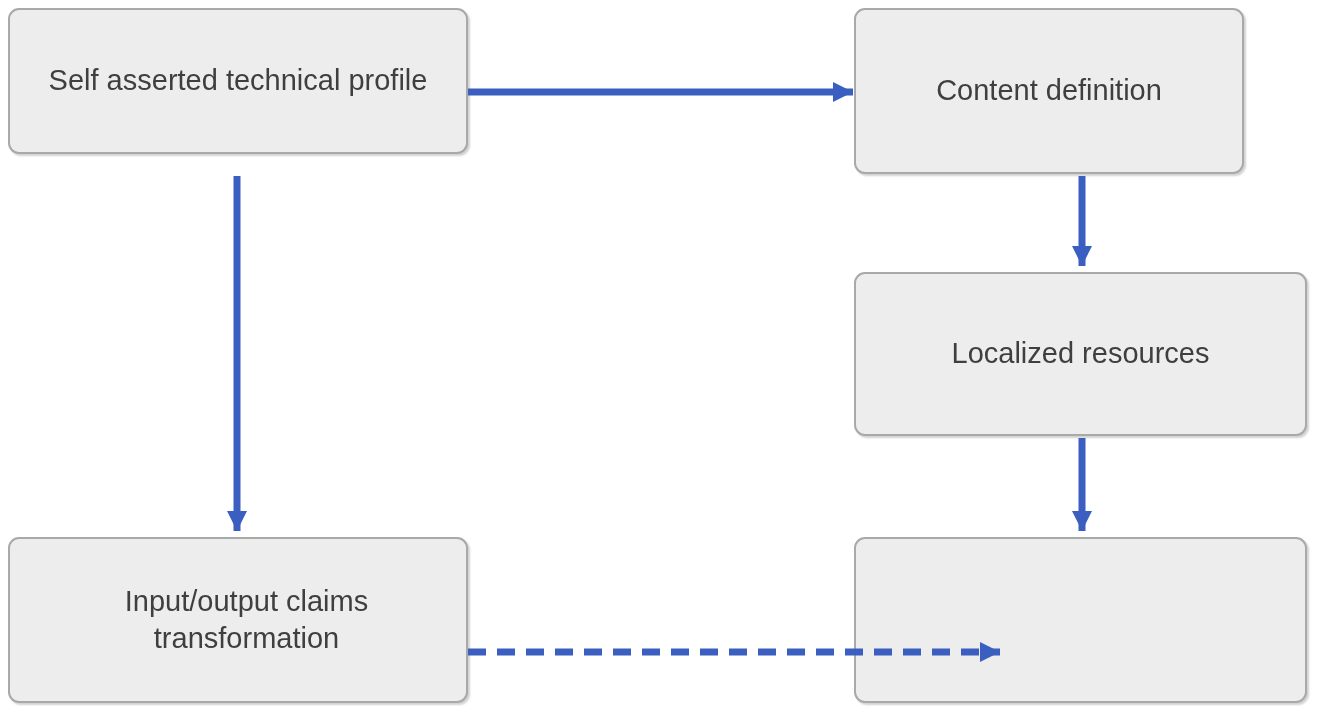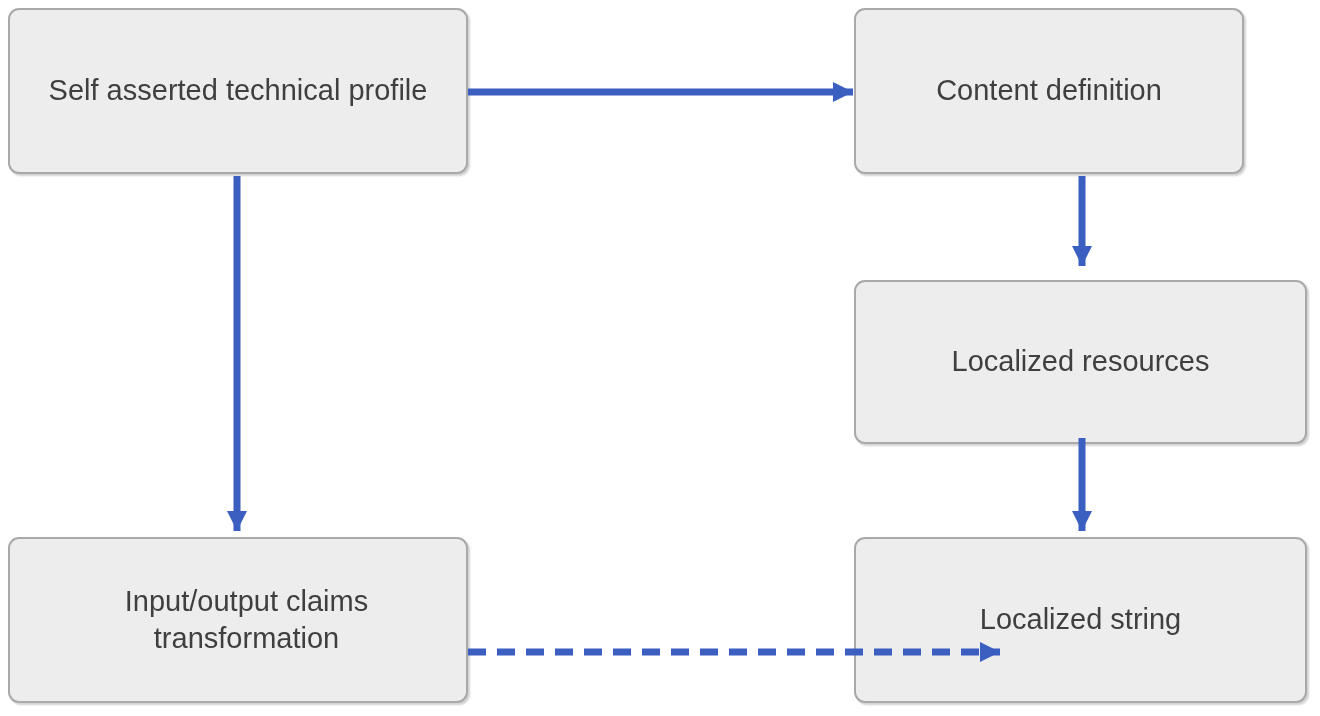--- a/index.html
+++ b/index.html
@@ -33,23 +33,23 @@
   }
   .node .label {
     display: block;
     max-width: 408px;
   }
   .node .emphasis {
     display: block;
     font-weight: 700;
   }
   
-  #node-satp   { left: 8px;   top: 8px;   width: 460px; height: 166px; }
+  #node-satp   { left: 8px;   top: 8px;   width: 460px; height: 146px; }
   #node-cd     { left: 854px; top: 8px;   width: 390px; height: 166px; }
-  #node-lr     { left: 854px; top: 280px; width: 453px; height: 164px; }
+  #node-lr     { left: 854px; top: 272px; width: 453px; height: 164px; }
   #node-ls     { left: 854px; top: 537px; width: 453px; height: 166px; }
   #node-ioct   { left: 8px;   top: 537px; width: 460px; height: 166px; padding-left: 17px; }
 
   svg.edges {
     position: absolute;
     left: 0; top: 0;
     width: 1320px;
     height: 716px;
     z-index: 2;
     pointer-events: none;
@@ -68,21 +68,20 @@
   <div class="node" id="node-cd">
     <span class="label">Content definition</span>
   </div>
 
   <div class="node" id="node-lr">
     <span class="label">Localized resources</span>
   </div>
 
   <div class="node" id="node-ls">
     <span class="label">
-      <span>Localized string</span>
     </span>
   </div>
 
   <div class="node" id="node-ioct">
     <span class="label">Input/output claims transformation</span>
   </div>
 
   <svg class="edges" viewBox="0 0 1320 716">
     <defs>
       <marker id="arrowhead" viewBox="0 0 12 12" refX="11" refY="6" markerWidth="26" markerHeight="24" markerUnits="userSpaceOnUse" orient="auto">

